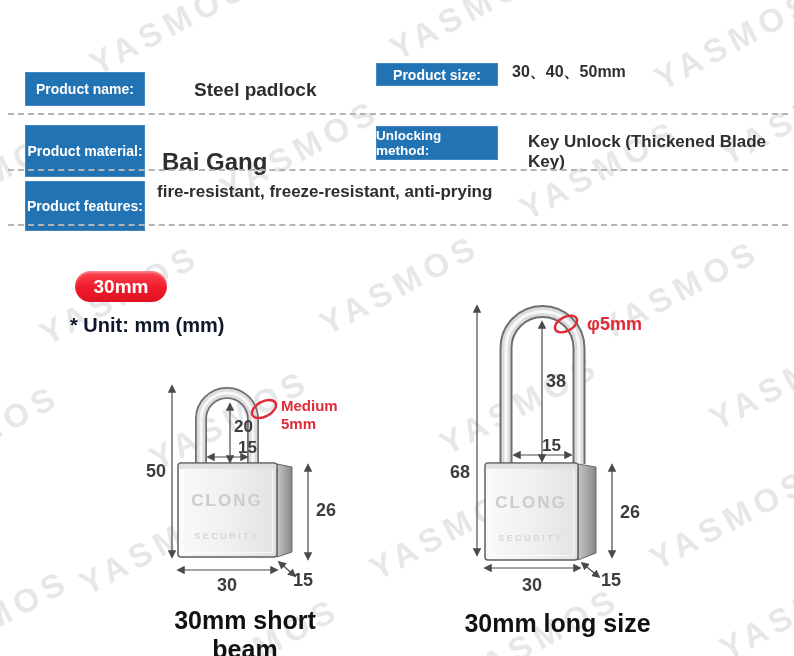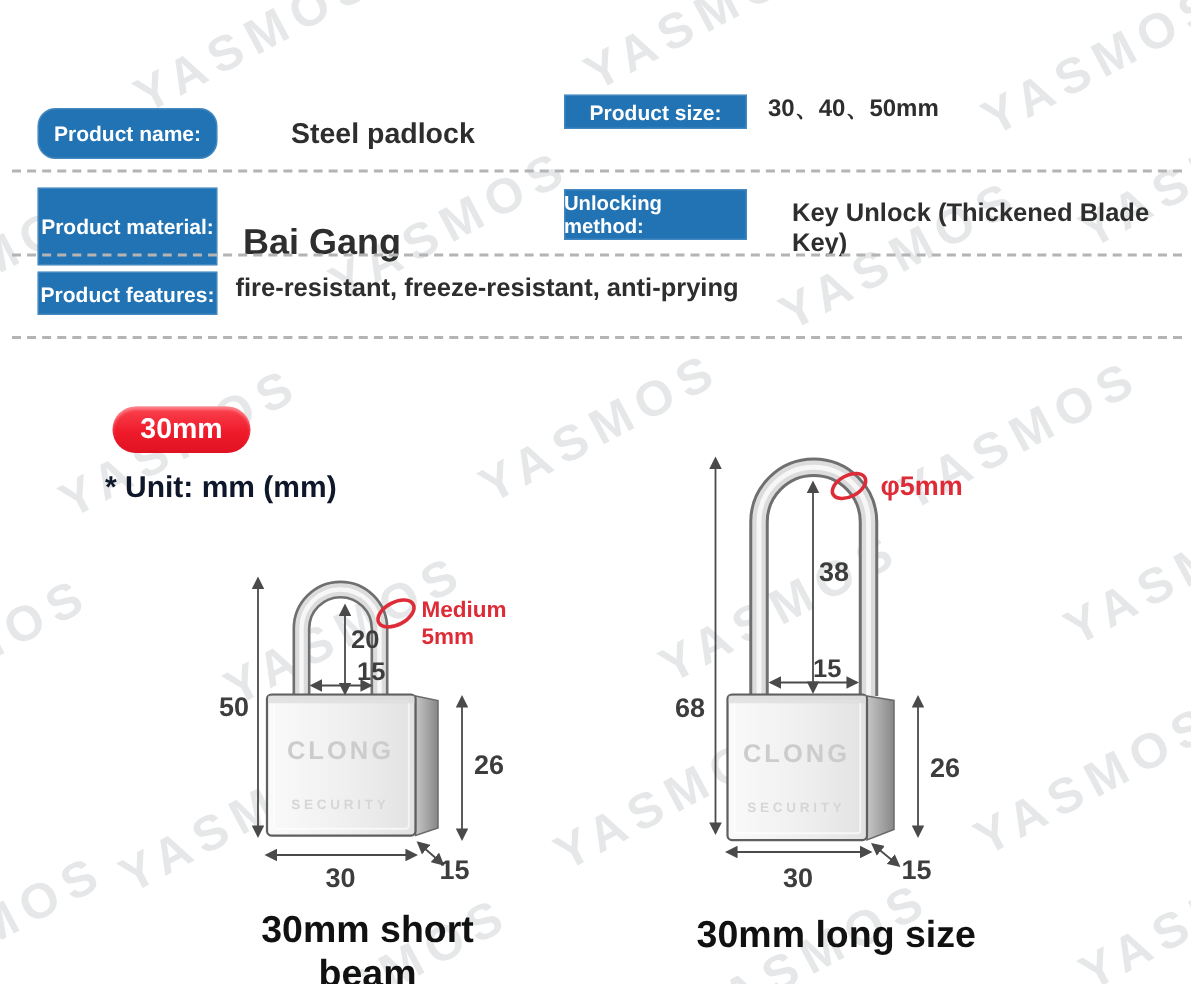--- a/index.html
+++ b/index.html
@@ -70,33 +70,33 @@
       <span class="wm" style="left: 790px; top: 380px;">YASMOS</span>
       <span class="wm" style="left: 160px; top: 545px;">YASMOS</span>
       <span class="wm" style="left: 450px; top: 530px;">YASMOS</span>
       <span class="wm" style="left: 730px; top: 520px;">YASMOS</span>
       <span class="wm" style="left: -10px; top: 620px;">YASMOS</span>
       <span class="wm" style="left: 260px; top: 648px;">YASMOS</span>
       <span class="wm" style="left: 540px; top: 638px;">YASMOS</span>
       <span class="wm" style="left: 800px; top: 610px;">YASMOS</span>
     </div>
 
-  <div class="spec-label" style="left:25px;top:72px;width:120px;height:34px;border-radius:12px;">Product name:</div>
+  <div class="spec-label" style="left:25px;top:72px;width:120px;height:34px;">Product name:</div>
   <div class="spec-value" style="left:162px;top:79px;font-size:19px;margin-left:32px;">Steel padlock</div>
   <div class="spec-label" style="left:376px;top:63px;width:122px;height:23px;">Product size:</div>
   <div class="spec-value" style="left:512px;top:62px;font-size:16px;">30、40、50mm</div>
   <div class="sep" style="top:113px;"></div>
 
   <div class="spec-label" style="left:25px;top:125px;width:120px;height:52px;">Product material:</div>
   <div class="spec-value" style="left:162px;top:148px;font-size:24px;">Bai Gang</div>
   <div class="spec-label" style="left:376px;top:126px;width:122px;height:34px;font-size:13.5px;">Unlocking method:</div>
   <div class="spec-value" style="left:528px;top:132px;font-size:17px;">Key Unlock (Thickened Blade Key)</div>
   <div class="sep" style="top:169px;"></div>
 
-  <div class="spec-label" style="left:25px;top:181px;width:120px;height:29px;">Product features:</div>
+  <div class="spec-label" style="left:25px;top:181px;width:120px;height:50px;">Product features:</div>
   <div class="spec-value" style="left:157px;top:183px;font-size:17px;line-height:18px;">
     <div>fire-resistant, freeze-resistant, anti-prying</div>
   </div>
   <div class="sep" style="top:224px;"></div>
 
   <div class="badge">30mm</div>
   <div class="unit-note">* Unit: mm (mm)</div>
 
   <svg class="diagram" style="left:140px;top:380px;" width="210" height="215" viewBox="0 0 210 215">
     <defs>

